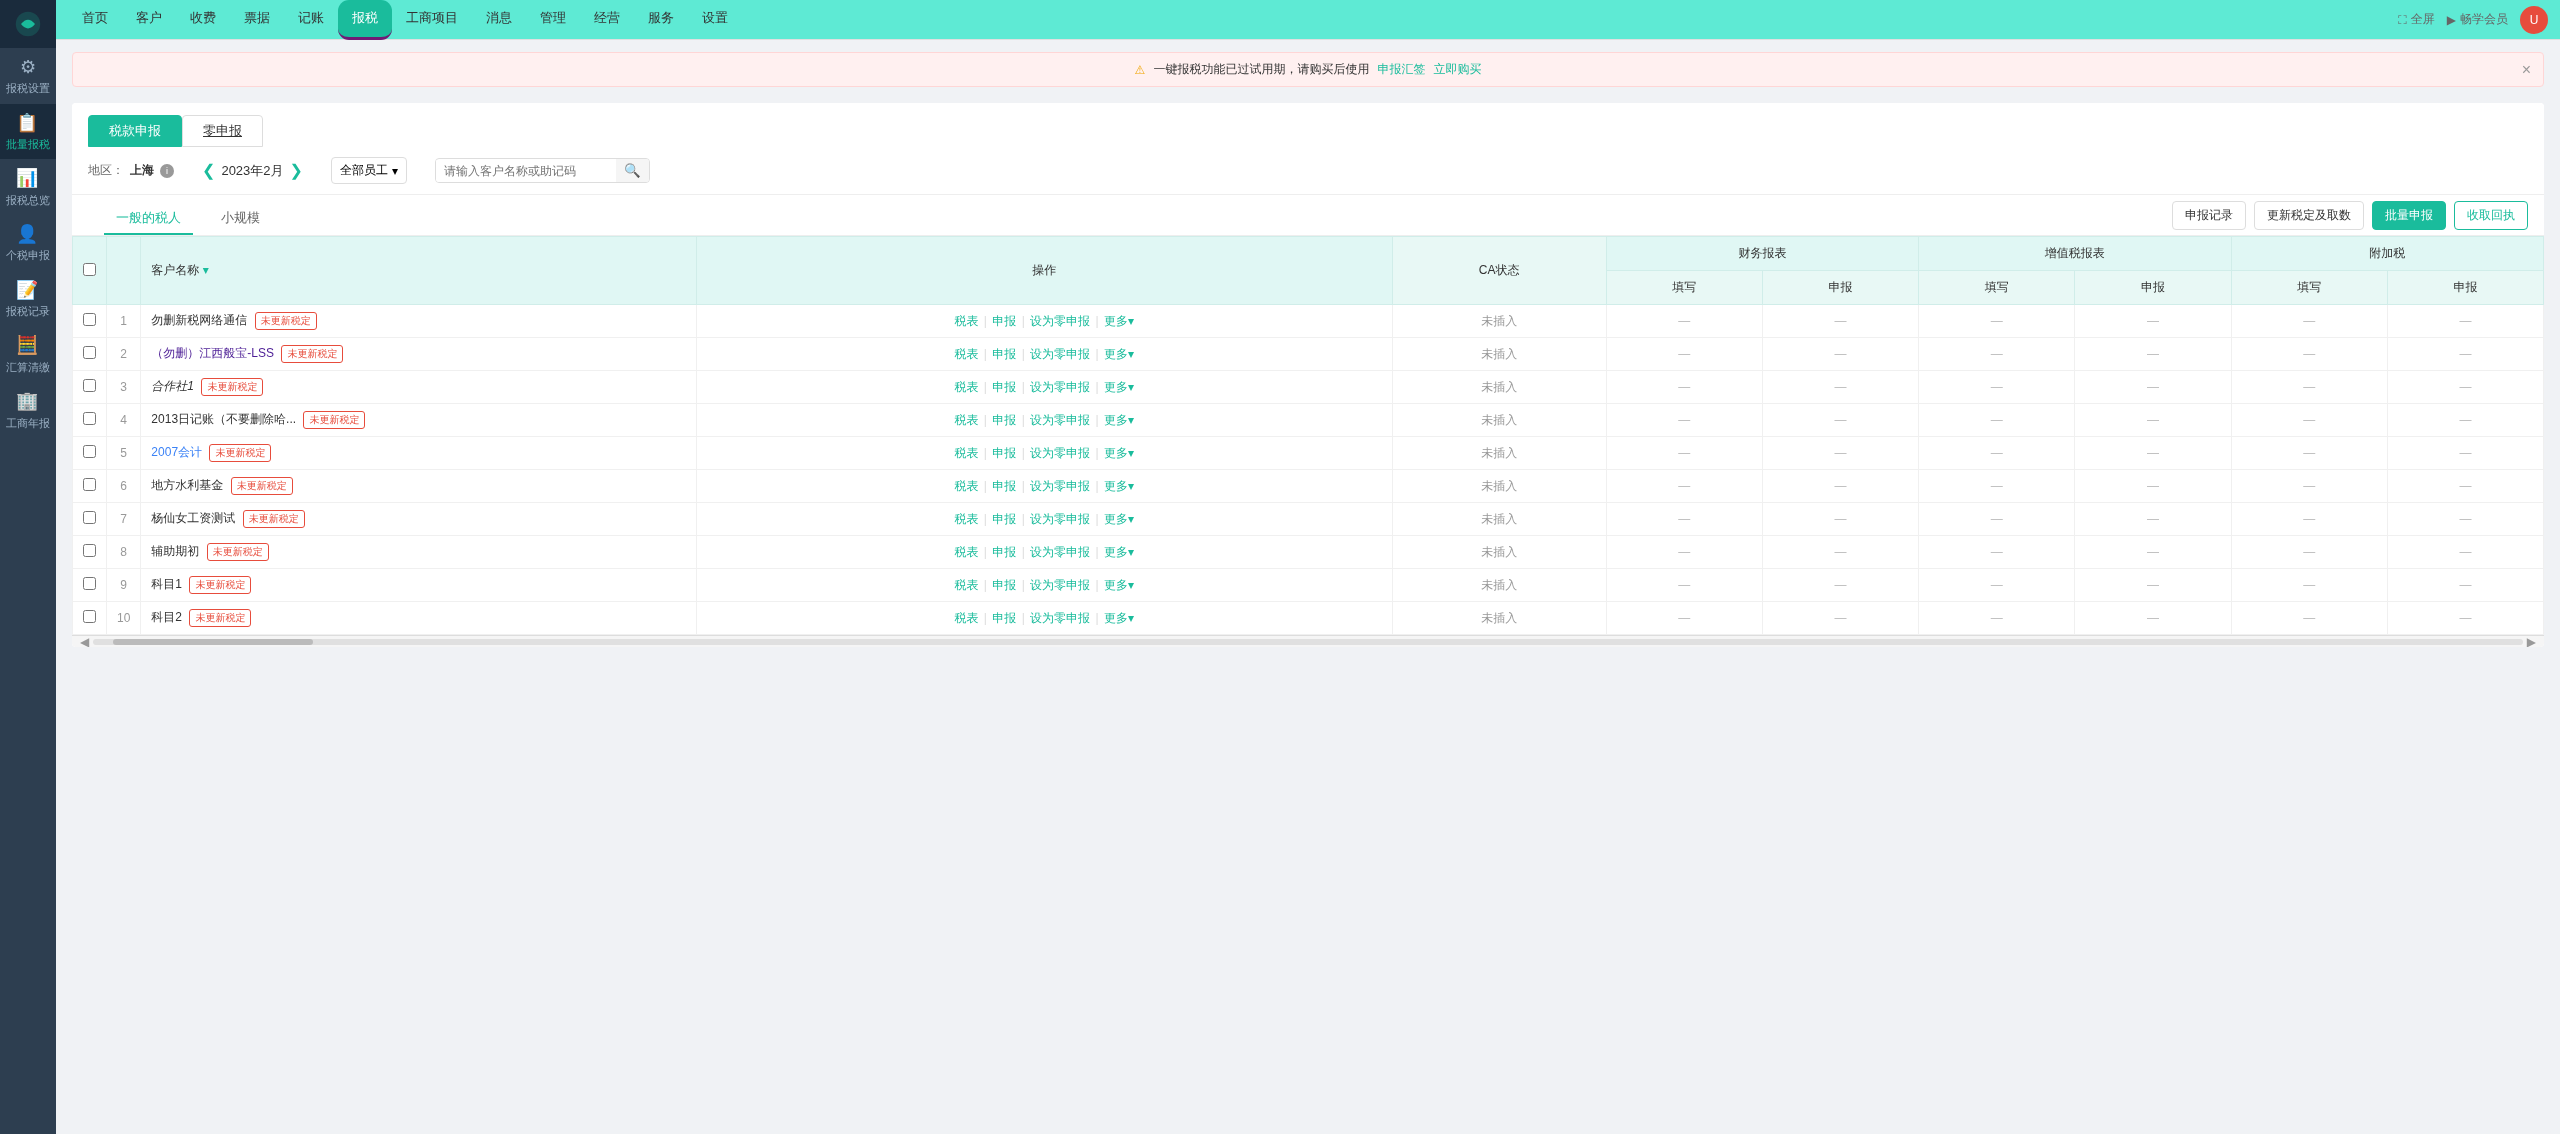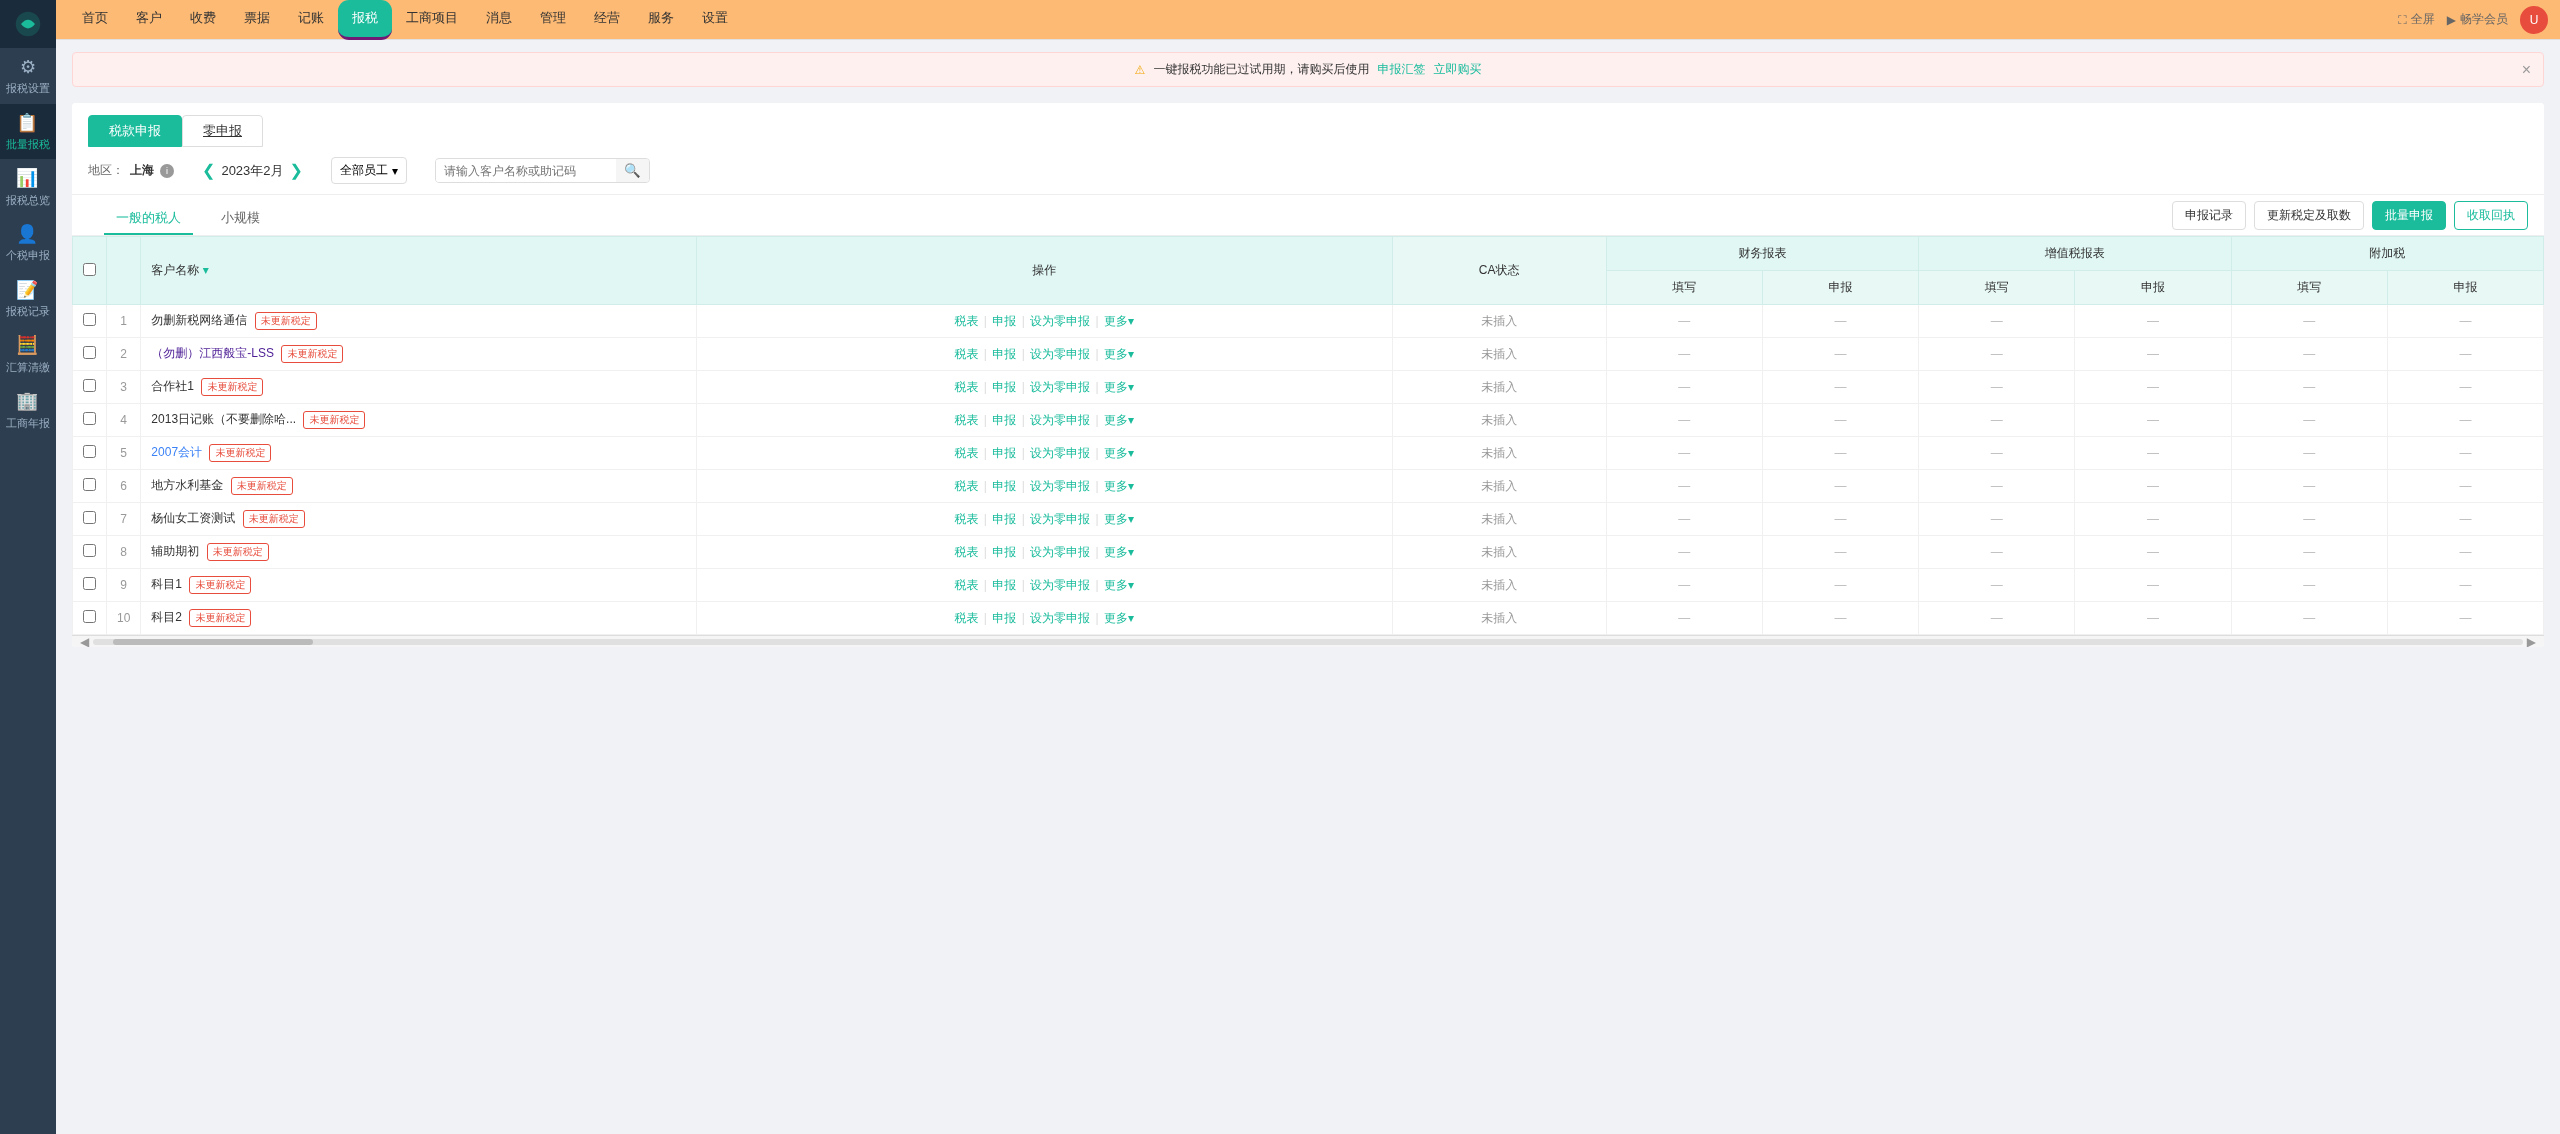--- a/index.html
+++ b/index.html
@@ -39,21 +39,21 @@
       line-height: 1.3;
       gap: 2px;
     }
     .sidebar-item .icon { font-size: 18px; }
     .sidebar-item.active { background: #1a2b3c; color: #1abc9c; }
 
     
     .main-area { flex: 1; display: flex; flex-direction: column; overflow: hidden; }
     .top-nav {
       height: 40px;
-      background: #fdba74;
+      background: #5eead4;
       display: flex;
       align-items: center;
       padding: 0 12px;
       border-bottom: 1px solid #e0e0e0;
       flex-shrink: 0;
     }
     .nav-items { display: flex; align-items: center; gap: 0; flex: 1; }
     .nav-item {
       padding: 0 14px;
       height: 40px;
@@ -393,21 +393,21 @@
       <td class="dash">—</td>
       <td class="dash">—</td>
       <td class="dash">—</td>
       <td class="dash">—</td>
       <td class="dash">—</td>
     </tr>
               <tr>
       <td><input type="checkbox" style=""></td>
       <td class="num-col">3</td>
       <td class="td-name">
-        <span style="cursor:pointer; color:#333;">合作社1</span>
+        <span style="cursor:pointer; color:#333;font-style:italic;">合作社1</span>
         <span class="badge-unfixed">未更新税定</span>
       </td>
       <td>
         <a class="link-text">税表</a>
         <span class="sep">|</span>
         <a class="link-text">申报</a>
         <span class="sep">|</span>
         <a class="link-text">设为零申报</a>
         <span class="sep">|</span>
         <span class="more-btn">更多▾</span>

